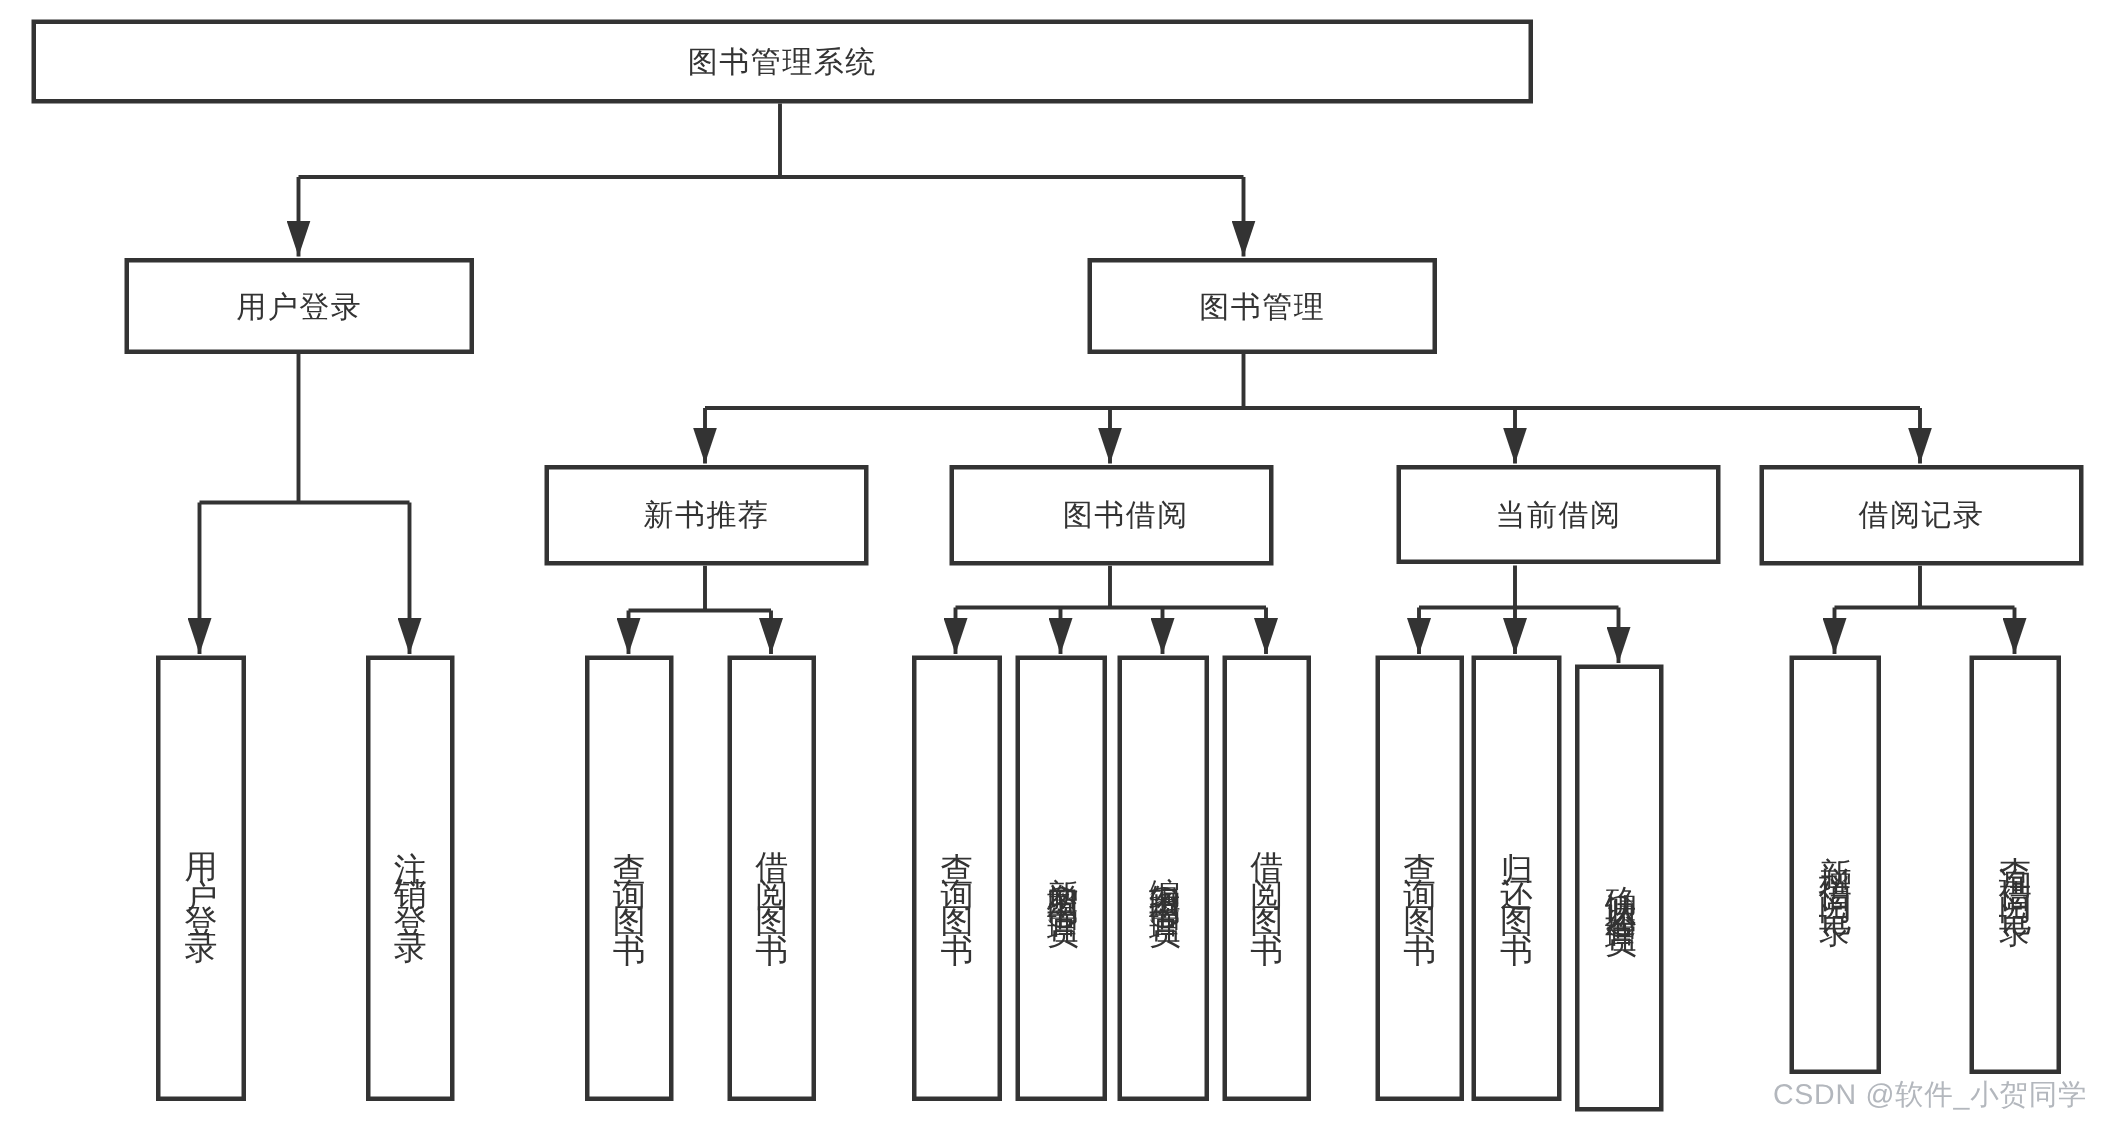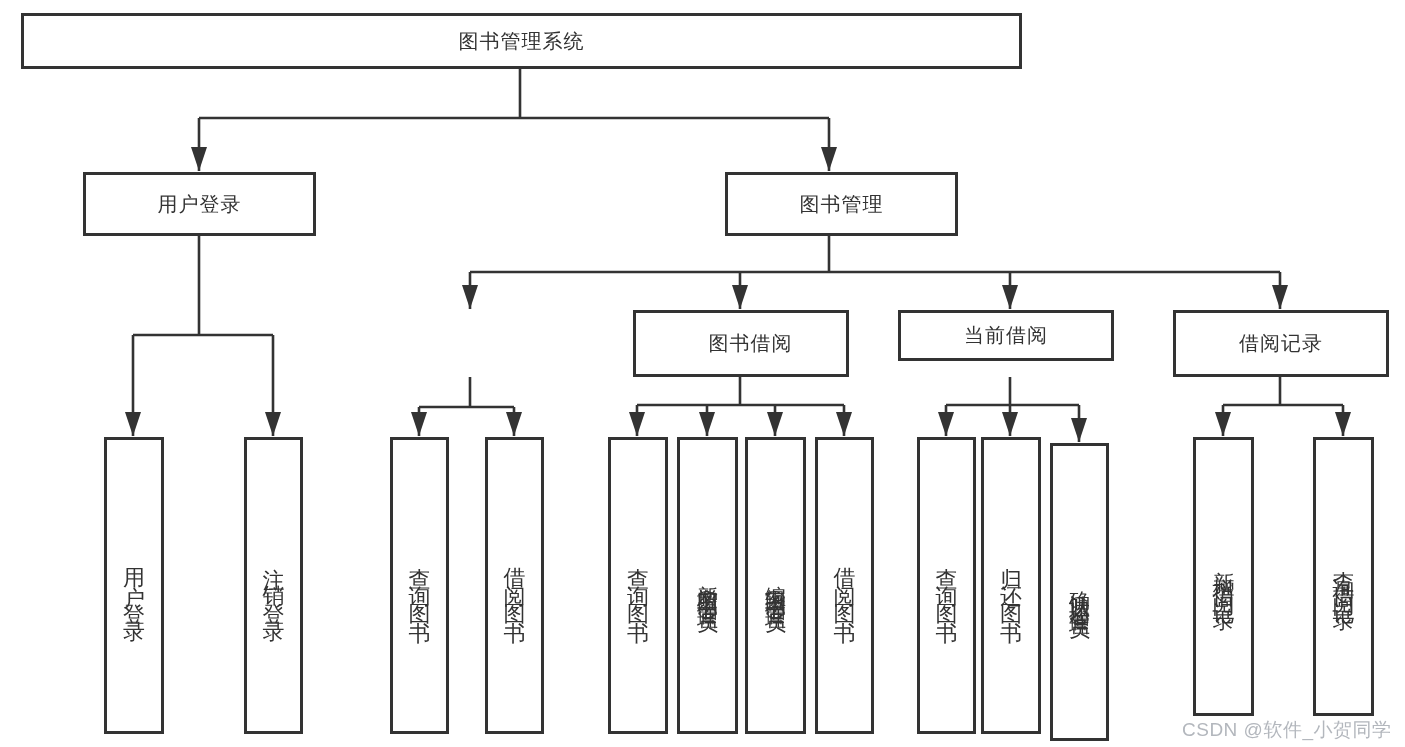--- a/index.html
+++ b/index.html
@@ -43,21 +43,21 @@
   .leaf.len6 { letter-spacing: 8px; }
   .leaf.len9 { letter-spacing: 4px; font-size: 21px; }
   
   #n-root  { left: 21px;  top: 13px;  width: 1001px; height: 56px; }
   
   #n-login { left: 83px;  top: 172px; width: 233px; height: 64px; }
   #n-mgmt  { left: 713px; top: 172px; width: 233px; height: 64px; margin-left: 12px; }
   
   #n-rec   { left: 363px;  top: 310px; width: 216px; height: 67px; }
   #n-bor   { left: 633px;  top: 310px; width: 216px; height: 67px; padding-left: 19px; }
-  #n-cur   { left: 898px;  top: 310px; width: 216px; height: 51px; }
+  #n-cur   { left: 931px;  top: 310px; width: 216px; height: 66px; }
   #n-log   { left: 1173px; top: 310px; width: 216px; height: 67px; }
   
   #l-g1b1 { left: 104px;  top: 437px; width: 60px; height: 297px; }
   #l-g1b2 { left: 244px;  top: 437px; width: 59px; height: 297px; }
   #l-g2b1 { left: 390px;  top: 437px; width: 59px; height: 297px; }
   #l-g2b2 { left: 485px;  top: 437px; width: 59px; height: 297px; }
   #l-g3b1 { left: 608px;  top: 437px; width: 60px; height: 297px; }
   #l-g3b2 { left: 677px;  top: 437px; width: 61px; height: 297px; }
   #l-g3b3 { left: 745px;  top: 437px; width: 61px; height: 297px; }
   #l-g3b4 { left: 815px;  top: 437px; width: 59px; height: 297px; }
@@ -122,20 +122,21 @@
       <line x1="1223" y1="405" x2="1223" y2="436" marker-end="url(#arw)"></line>
       <line x1="1343" y1="405" x2="1343" y2="436" marker-end="url(#arw)"></line>
     </g>
   </svg>
 
   <div class="node" id="n-root">图书管理系统</div>
 
   <div class="node" id="n-login">用户登录</div>
   <div class="node" id="n-mgmt">图书管理</div>
 
+  <div class="node" id="n-rec">新书推荐</div>
   <div class="node" id="n-bor">图书借阅</div>
   <div class="node" id="n-cur">当前借阅</div>
   <div class="node" id="n-log">借阅记录</div>
 
   <div class="node leaf" id="l-g1b1">用户登录</div>
   <div class="node leaf" id="l-g1b2">注销登录</div>
 
   <div class="node leaf" id="l-g2b1">查询图书</div>
   <div class="node leaf" id="l-g2b2">借阅图书</div>
 

